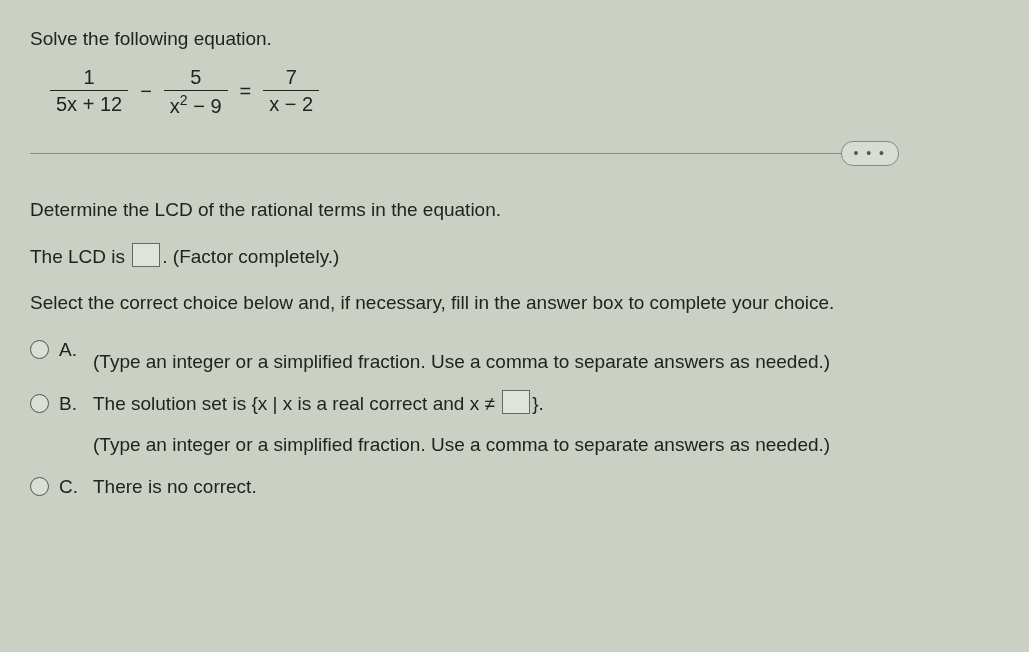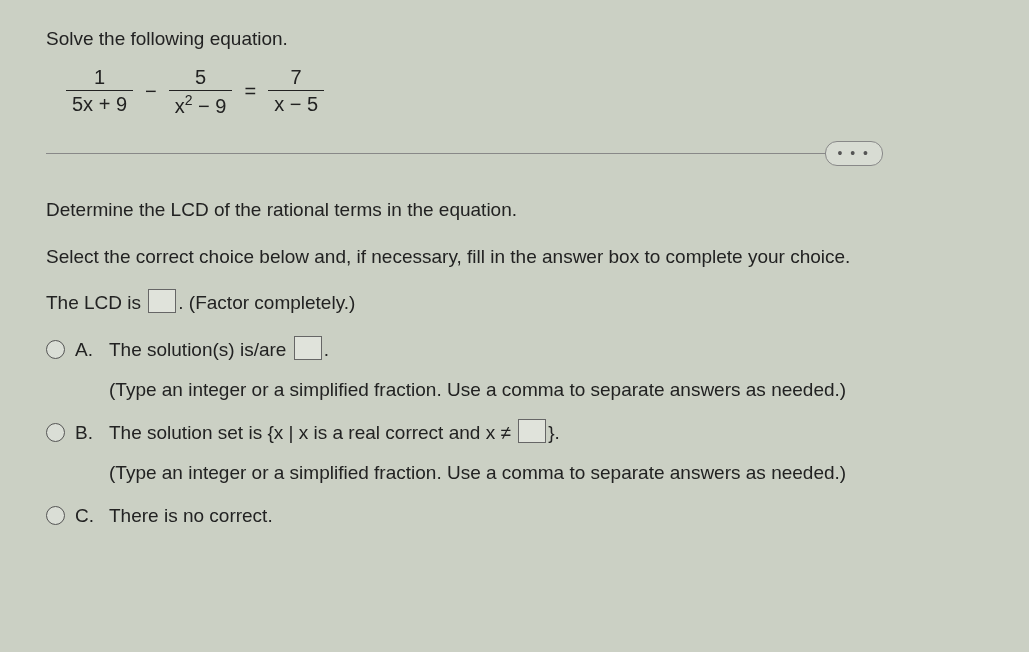--- a/index.html
+++ b/index.html
@@ -7,21 +7,21 @@
     padding: 0;
     font-family: Arial, Helvetica, sans-serif;
     background: #cbd0c4;
     width: 1029px;
     height: 652px;
     overflow: hidden;
     position: relative;
     color: #222;
   }
   .page {
-    padding: 25px 46px;
+    padding: 25px 30px;
     font-size: 19px;
     line-height: 1.5;
   }
   .prompt {
     margin-bottom: 12px;
   }
   .equation {
     display: flex;
     align-items: center;
     gap: 6px;
@@ -93,55 +93,52 @@
 </head>
 <body>
 
 <div class="page">
 
   <div class="prompt">Solve the following equation.</div>
 
   <div class="equation">
     <span class="frac">
       <span class="num">1</span>
-      <span class="den">5x + 9</span>
+      <span class="den">5x + 12</span>
     </span>
     <span class="op">−</span>
     <span class="frac">
       <span class="num">5</span>
       <span class="den"><span>x</span><sup>2</sup><span> − 9</span></span>
     </span>
     <span class="op">=</span>
     <span class="frac">
       <span class="num">7</span>
-      <span class="den">x − 5</span>
+      <span class="den">x − 2</span>
     </span>
   </div>
 
   <div class="hr-row">
     <div class="hr-line"></div>
     <div class="dots-btn">• • •</div>
     <div style="width:40px"></div>
   </div>
 
   <div class="section">Determine the LCD of the rational terms in the equation.</div>
 
-  <div class="section">Select the correct choice below and, if necessary, fill in the answer box to complete your choice.</div>
-
   <div class="section">
     <span>The LCD is </span><span class="answer-box"></span><span>. (Factor completely.)</span>
   </div>
+
+  <div class="section">Select the correct choice below and, if necessary, fill in the answer box to complete your choice.</div>
 
   <div class="choice-row">
     <div class="radio"></div>
     <div class="choice-label">A.</div>
     <div class="choice-body">
-      <div>
-        <span>The solution(s) is/are </span><span class="answer-box"></span><span>.</span>
-      </div>
       <div class="hint">(Type an integer or a simplified fraction. Use a comma to separate answers as needed.)</div>
     </div>
   </div>
 
   <div class="choice-row">
     <div class="radio"></div>
     <div class="choice-label">B.</div>
     <div class="choice-body">
       <div>
         <span>The solution set is {x | x is a real correct and x ≠ </span><span class="answer-box"></span><span>}.</span>

